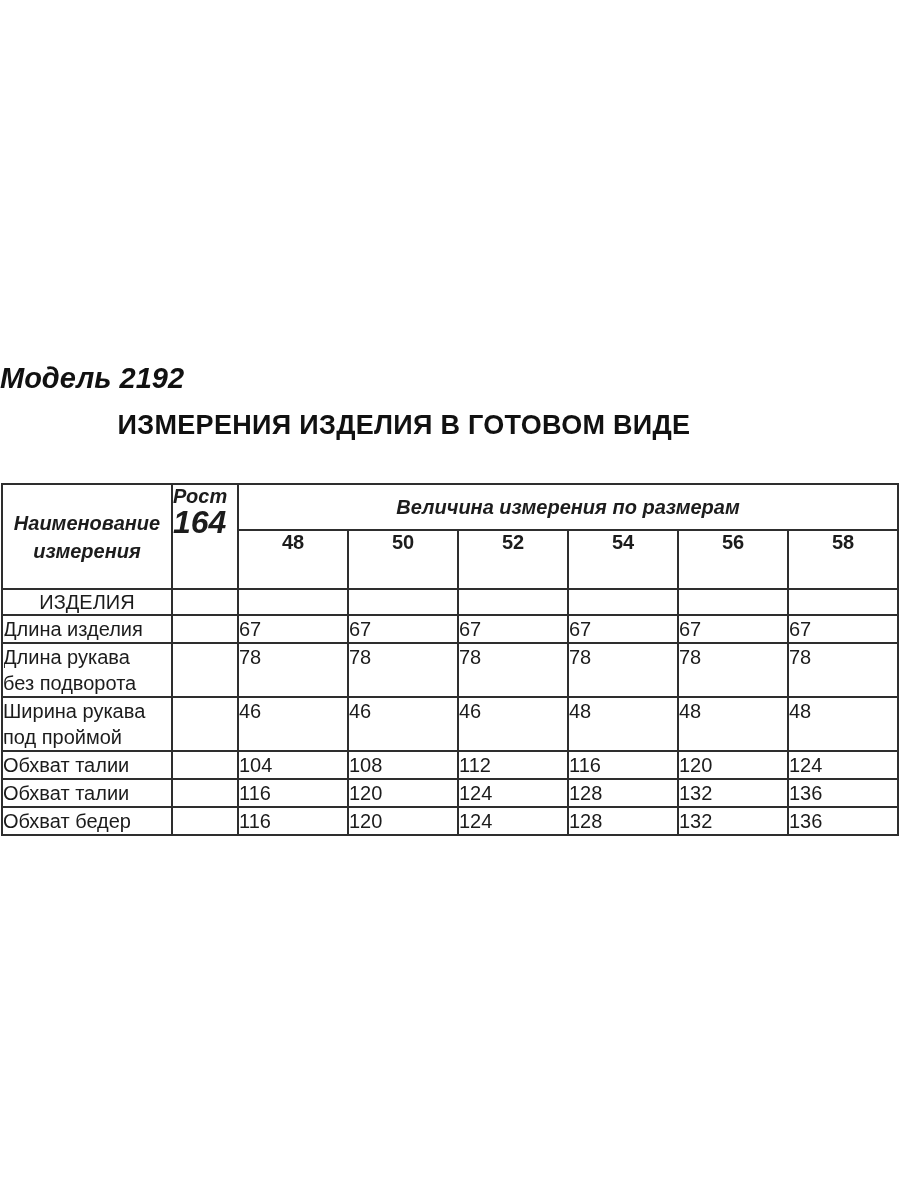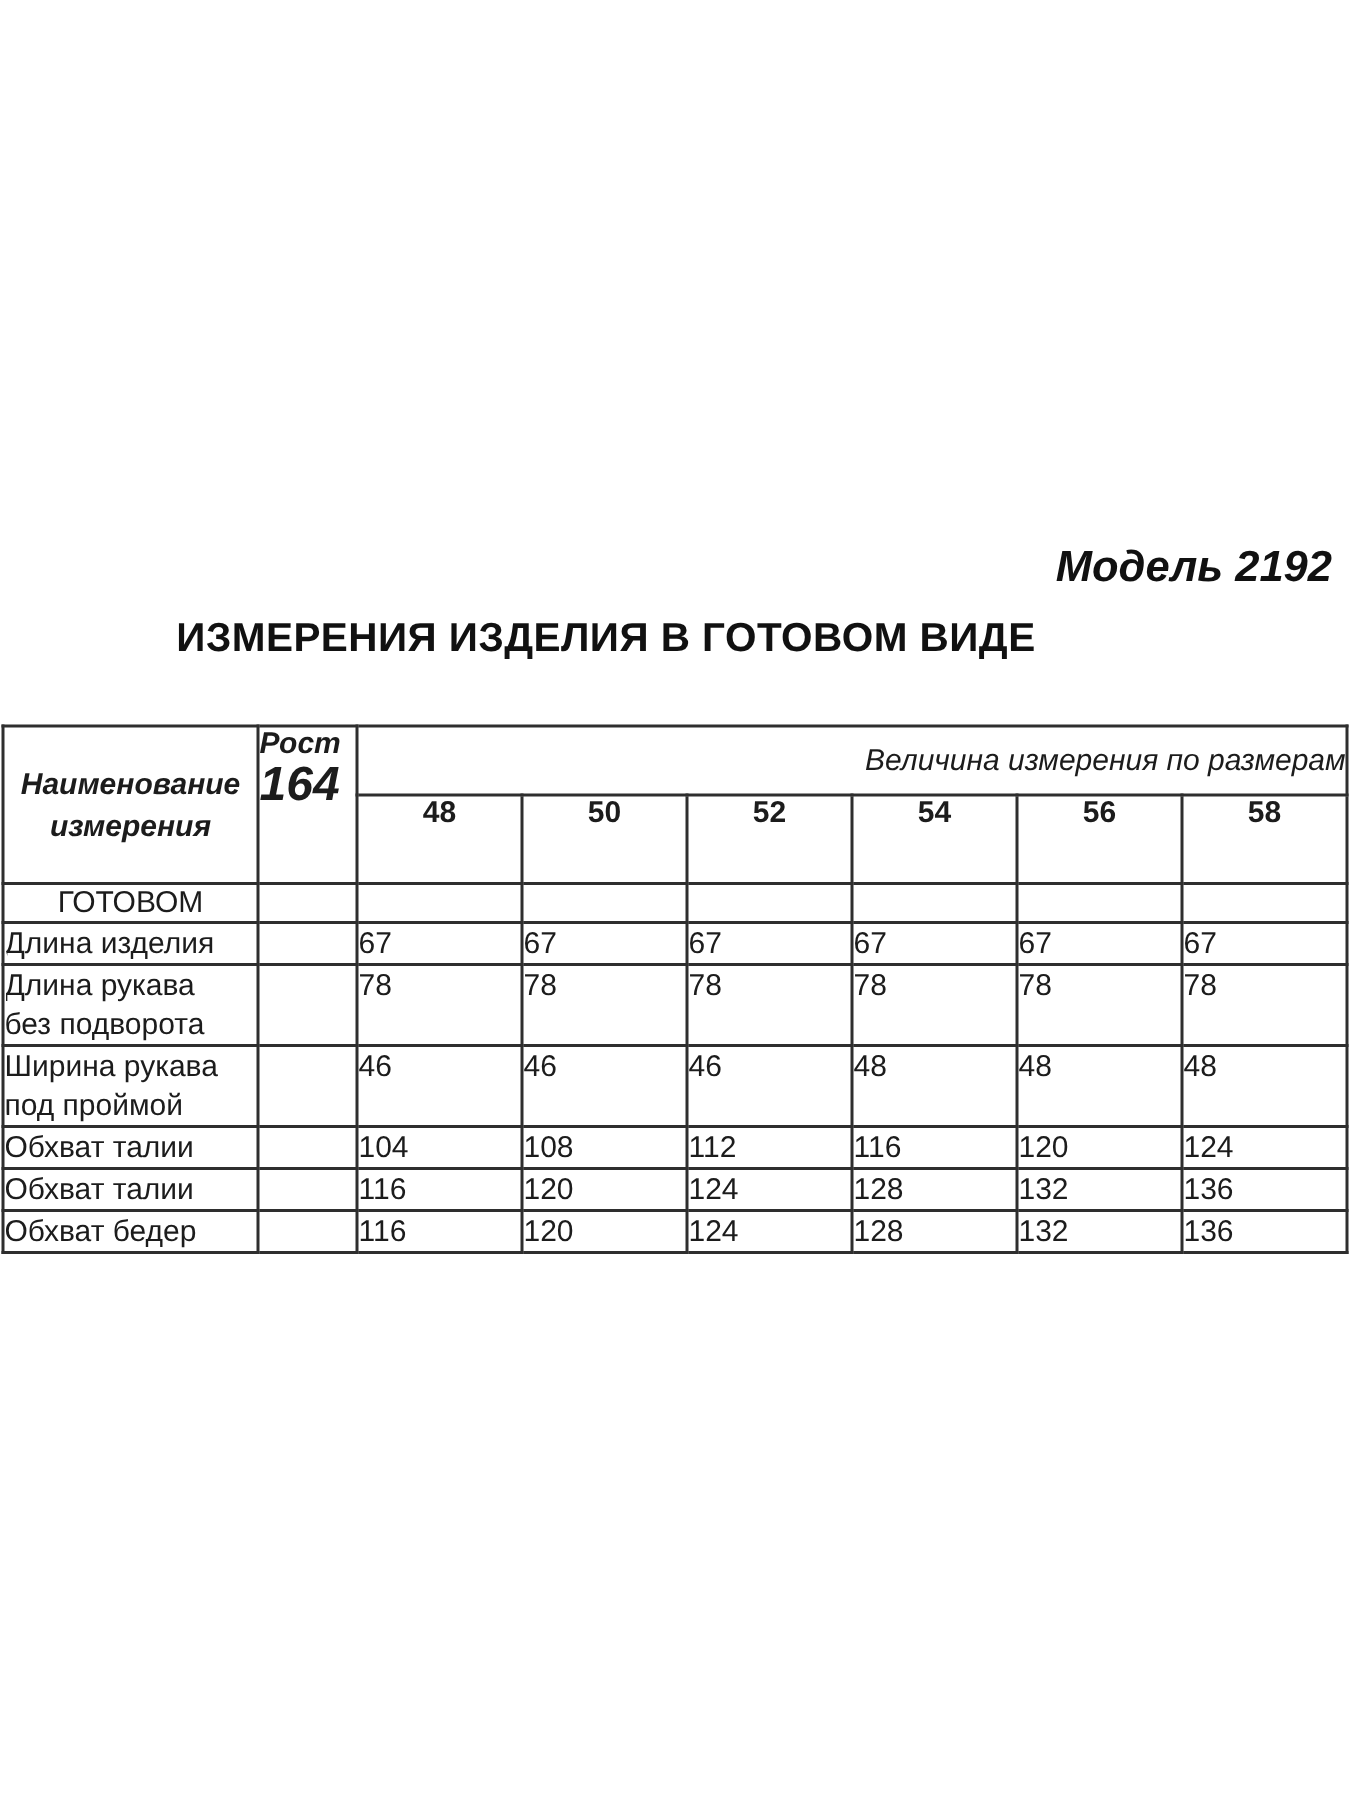--- a/index.html
+++ b/index.html
@@ -7,21 +7,21 @@
     width: 900px; height: 1200px;
     background: #ffffff;
     position: relative;
     font-family: "Liberation Sans", sans-serif;
     color: #1c1c1c;
     overflow: hidden;
   }
   .page-title {
     position: absolute;
     top: 362px; left: 0; width: 888px;
-    text-align: right;
+    text-align: left;
     font-size: 29px;
     font-weight: bold;
     font-style: italic;
     color: #111;
   }
   .page-subtitle {
     position: absolute;
     top: 410px; left: 0; width: 808px;
     text-align: center;
     font-size: 27px;
@@ -56,23 +56,23 @@
   .th-rost {
     font-weight: bold;
     font-style: italic;
     text-align: left;
     vertical-align: top;
     padding-top: 2px;
     line-height: 23px;
   }
   .th-rost .rost-num { font-size: 32px; line-height: 28px; }
   .th-group {
-    font-weight: normal;
-    font-style: italic;
-    text-align: right;
+    font-weight: bold;
+    font-style: italic;
+    text-align: center;
     vertical-align: middle;
   }
   .th-size {
     font-weight: bold;
     text-align: center;
     vertical-align: top;
     padding-top: 3px;
   }
   .cell-section {
     text-align: center;
@@ -125,21 +125,21 @@
   <tr class="r-sizes">
     <td class="th-size">48</td>
     <td class="th-size">50</td>
     <td class="th-size">52</td>
     <td class="th-size">54</td>
     <td class="th-size">56</td>
     <td class="th-size">58</td>
   </tr>
 
   <tr class="r-line">
-    <td class="cell-section">ГОТОВОМ</td>
+    <td class="cell-section">ИЗДЕЛИЯ</td>
     <td></td>
     <td></td>
     <td></td>
     <td></td>
     <td></td>
     <td></td>
     <td></td>
   </tr>
 
   <tr class="r-line">

